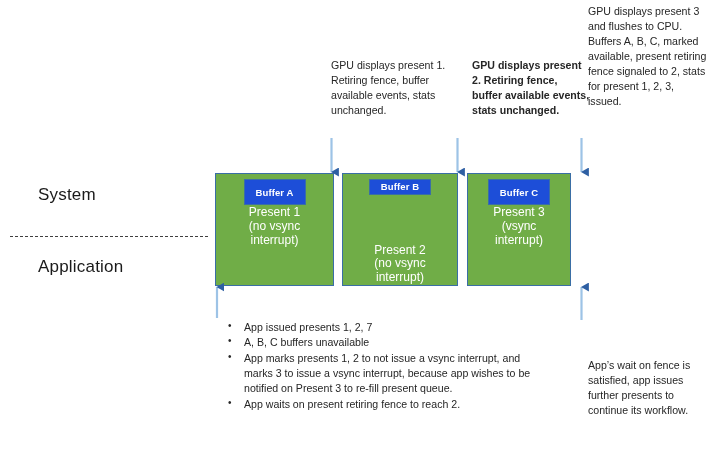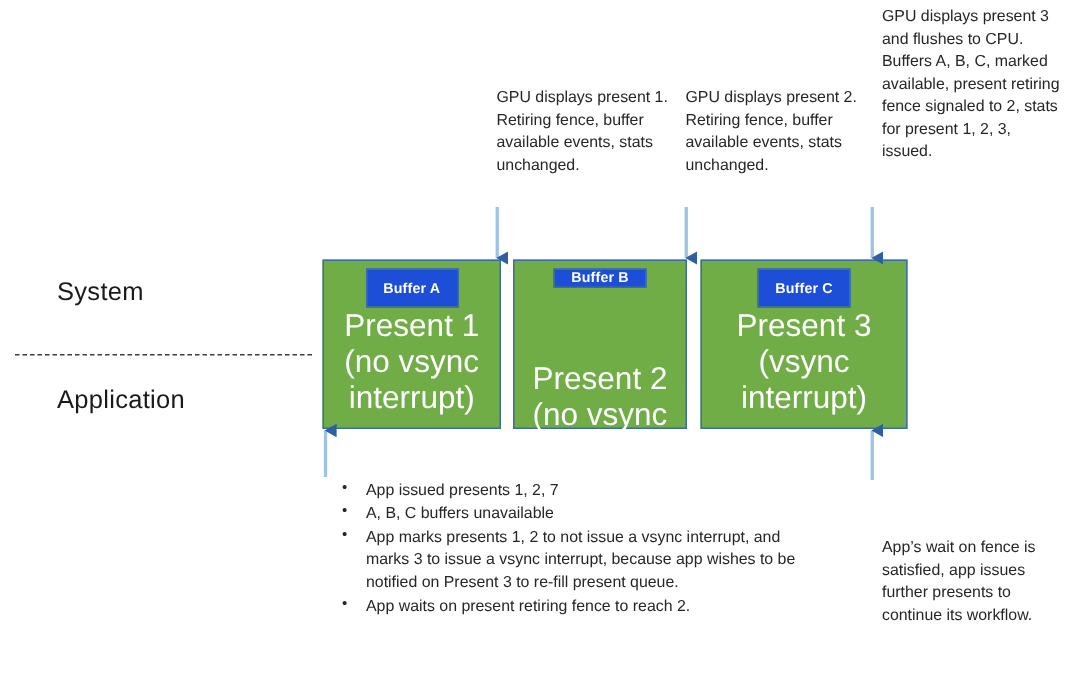--- a/index.html
+++ b/index.html
@@ -52,21 +52,21 @@
     height: 113px;
     background: #70AD47;
     border: 1.4px solid #3a6ea5;
     box-sizing: border-box;
     display: flex;
     flex-direction: column;
     align-items: center;
   }
   #present-box-1 { left: 215px; width: 119px; }
   #present-box-2 { left: 342px; width: 116px; gap: 48px; }
-  #present-box-3 { left: 467px; width: 138px; align-items: center; }
+  #present-box-3 { left: 467px; width: 104px; align-items: center; }
 
   .buffer-chip {
     position: relative;
     margin-top: 5px;
     width: 62px;
     height: 26px;
     background: #1d4ed8;
     border: 1.4px solid #3a6ea5;
     box-sizing: border-box;
     display: flex;
@@ -74,37 +74,37 @@
     justify-content: center;
     color: #ffffff;
     font-size: 9.5px;
     font-weight: bold;
     letter-spacing: 0.1px;
   }
 
   .present-title {
     margin-top: 1px;
     color: #ffffff;
-    font-size: 21px;
+    font-size: 12px;
     line-height: 1.15;
     text-align: center;
     white-space: pre-line;
     padding: 0 2px;
   }
 
   
   .annotation {
     position: absolute;
     font-size: 10.6px;
     line-height: 1.42;
     color: #262626;
     white-space: pre-line;
   }
   #note-gpu-1 { left: 331px; top: 58px; width: 120px; }
-  #note-gpu-2 { left: 457px; top: 58px; width: 118px; }
+  #note-gpu-2 { left: 472px; top: 58px; width: 118px; font-weight: bold; }
   #note-gpu-3 { left: 588px; top: 4px;  width: 122px; }
   #note-app-wait { left: 588px; top: 332px; width: 122px; margin-top: 26px; }
 
   
   #note-app-bullets {
     position: absolute;
     left: 222px;
     top: 320px;
     width: 320px;
     font-size: 10.6px;

